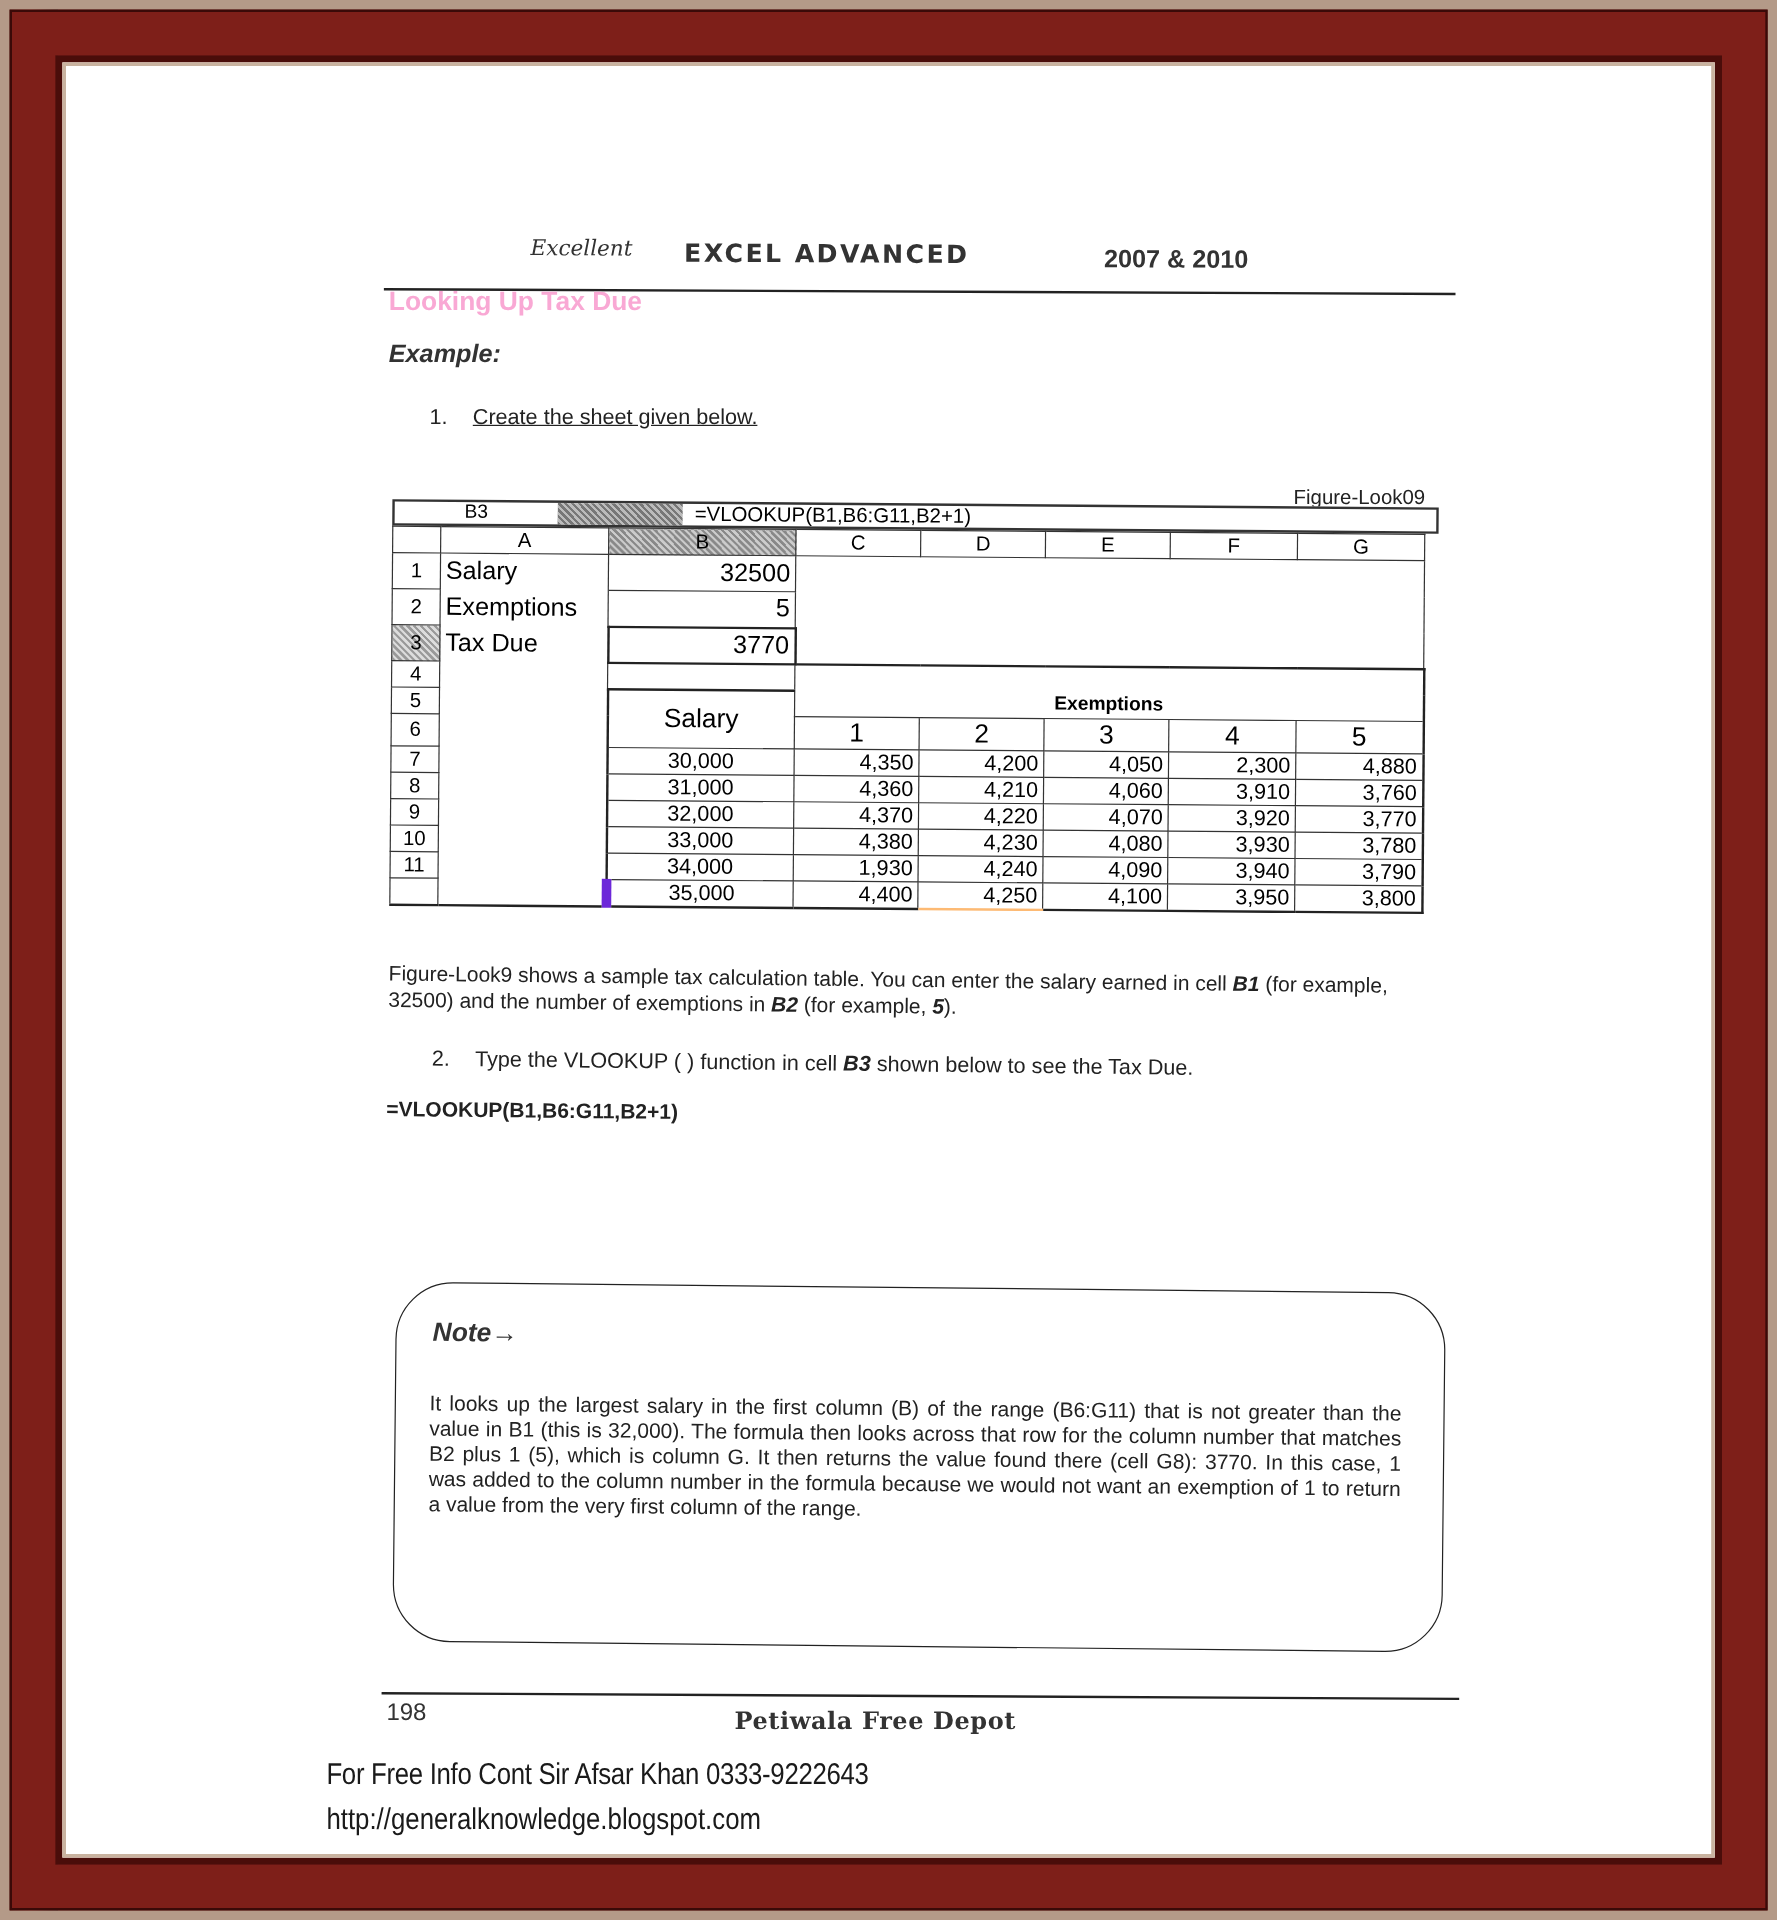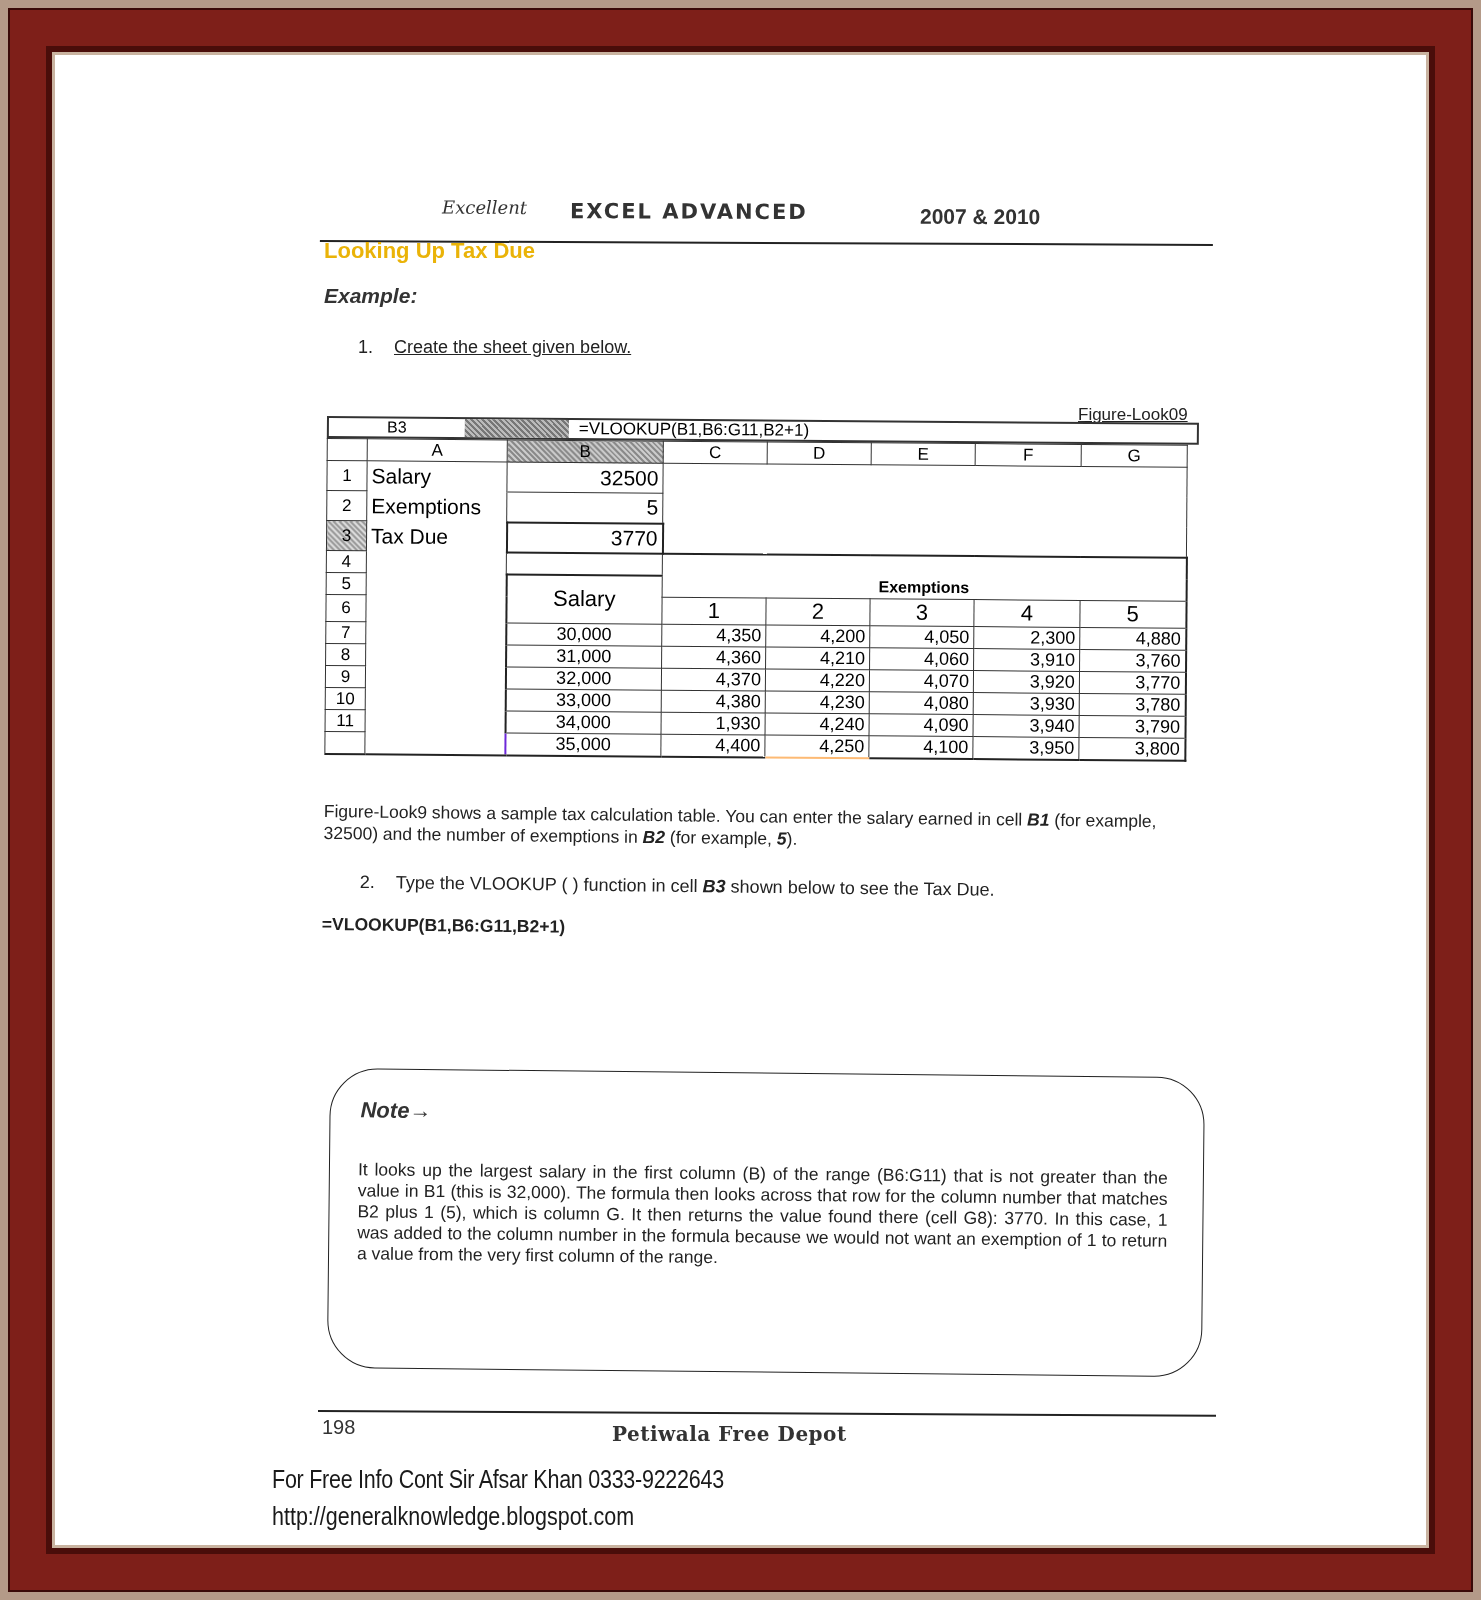--- a/index.html
+++ b/index.html
@@ -34,25 +34,25 @@
   }
   .abs { position: absolute; }
   .hdr {
     left: 320px; top: 198px; width: 893px; height: 44px;
     border-bottom: 2px solid #222;
     transform: rotate(0.25deg);
   }
   .hdr-script { font-family: "DejaVu Serif", serif; font-style: italic; font-size: 18px; color: #333; position:absolute; left:122px; top:0px; }
   .hdr-main { font-family: "DejaVu Sans", sans-serif; font-weight: bold; font-size: 21px; color: #333; letter-spacing: 2px; position:absolute; left:250px; top:2px; }
   .hdr-years { font-family: "Liberation Sans", sans-serif; font-weight: bold; font-size: 21px; color: #333; position:absolute; left:600px; top:6px; }
-  .title { left: 324px; top: 238px; font-size: 22px; font-weight: bold; color: #eab308; }
+  .title { left: 324px; top: 238px; font-size: 22px; font-weight: bold; color: #f9a8d4; }
   .example { left: 324px; top: 284px; font-size: 21px; font-weight: bold; font-style: italic; color: #333; }
   .step { font-size: 18px; color: #222; }
   .step .num { display:inline-block; width: 36px; }
-  .fig-label { left: 1078px; top: 405px; font-size: 17px; color: #222; text-decoration: underline; }
+  .fig-label { left: 1078px; top: 405px; font-size: 17px; color: #222; }
   
   .sheet { left: 327px; top: 416px; width: 872px; height: 374px; transform: rotate(0.45deg); transform-origin: left top; }
   .fbar { position:absolute; left:0; top:0; width:872px; height:22px; border:2px solid #333; box-sizing:border-box; background:#fff; }
   .namebox { position:absolute; left:0; top:0; width:136px; height:18px; font-size:16px; text-align:center; line-height:18px; border-right:1px solid #333; }
   .fx-shade { position:absolute; left:136px; top:0; width:104px; height:18px; background: repeating-linear-gradient(45deg,#777 0 2px,#bbb 2px 4px); }
   .formula { position:absolute; left:250px; top:0; font-size:17px; line-height:18px; }
   .grid { position:absolute; left:0; top:22px; border-collapse: collapse; font-size:20px; }
   .grid td { border: 1px solid #333; padding: 0 4px; height: 22px; box-sizing: border-box; }
   .rh { width: 40px; text-align: center; font-size: 17px; background:#fff; }
   .rh.sel { background: repeating-linear-gradient(45deg,#999 0 2px,#ddd 2px 4px); }
@@ -221,21 +221,21 @@
       <td class="tsal" style="border-left:2px solid #222">34,000</td>
       <td class="tcell">1,930</td>
       <td class="tcell">4,240</td>
       <td class="tcell">4,090</td>
       <td class="tcell">3,940</td>
       <td class="tcell" style="border-right:2px solid #222">3,790</td>
     </tr>
     <tr>
       <td class="rh" style="border-bottom:2px solid #222"></td>
       <td class="lbl" style="border-bottom:2px solid #222 !important"></td>
-      <td class="tsal" style="border-left:2px solid #6d28d9;border-bottom:2px solid #222">35,000</td>
+      <td class="tsal" style="border-left:8px solid #6d28d9;border-bottom:2px solid #222">35,000</td>
       <td class="tcell" style="border-bottom:2px solid #222">4,400</td>
       <td class="tcell" style="border-bottom:2px solid #fdba74">4,250</td>
       <td class="tcell" style="border-bottom:2px solid #222">4,100</td>
       <td class="tcell" style="border-bottom:2px solid #222">3,950</td>
       <td class="tcell" style="border-right:2px solid #222;border-bottom:2px solid #222">3,800</td>
     </tr>
   </tbody>
     </table>
 </div>
 

